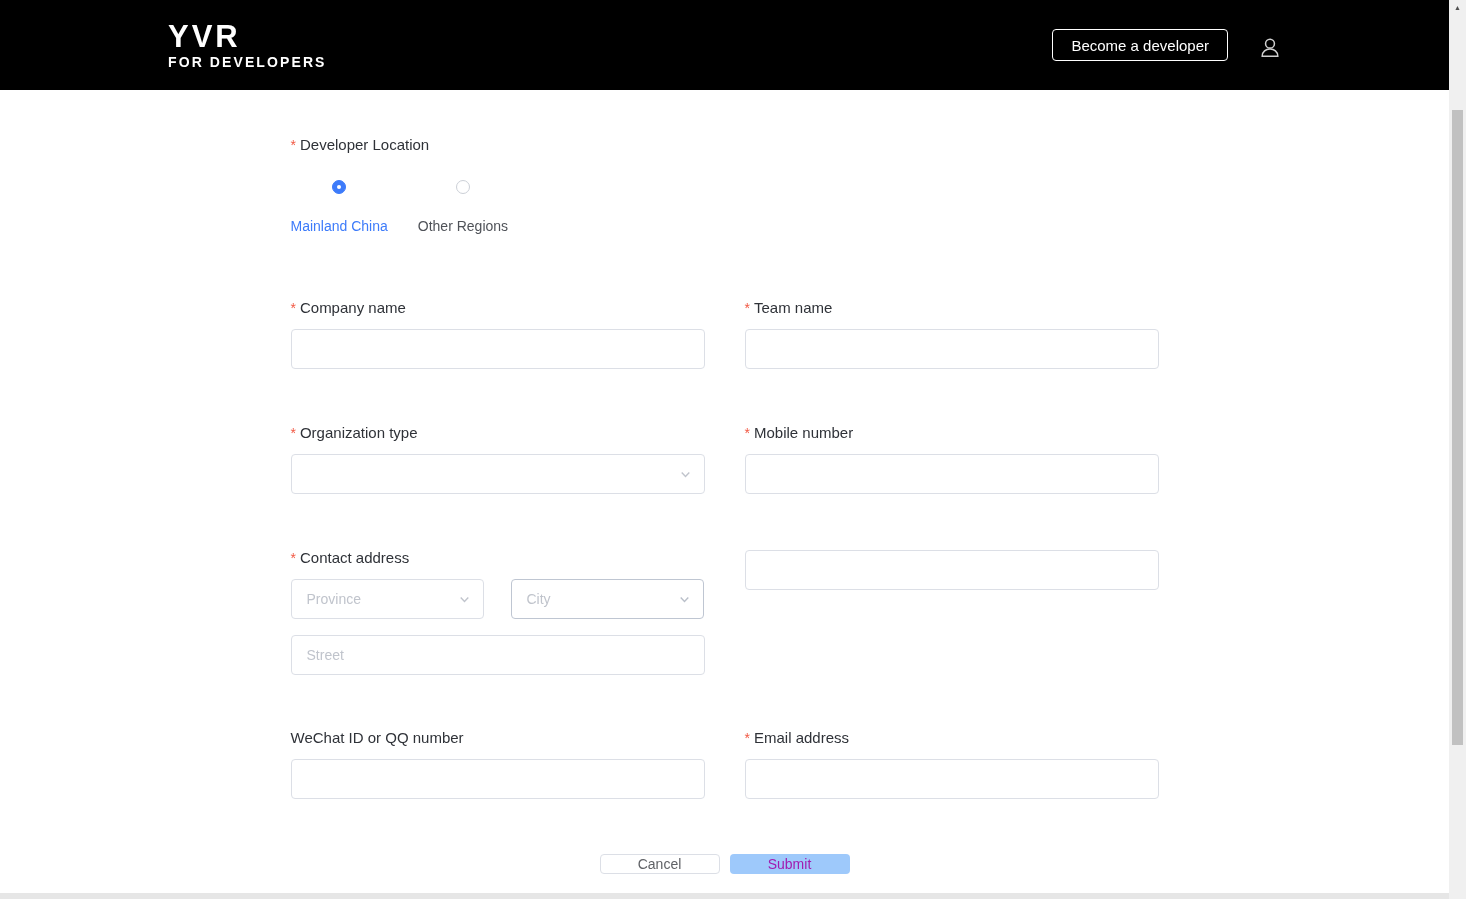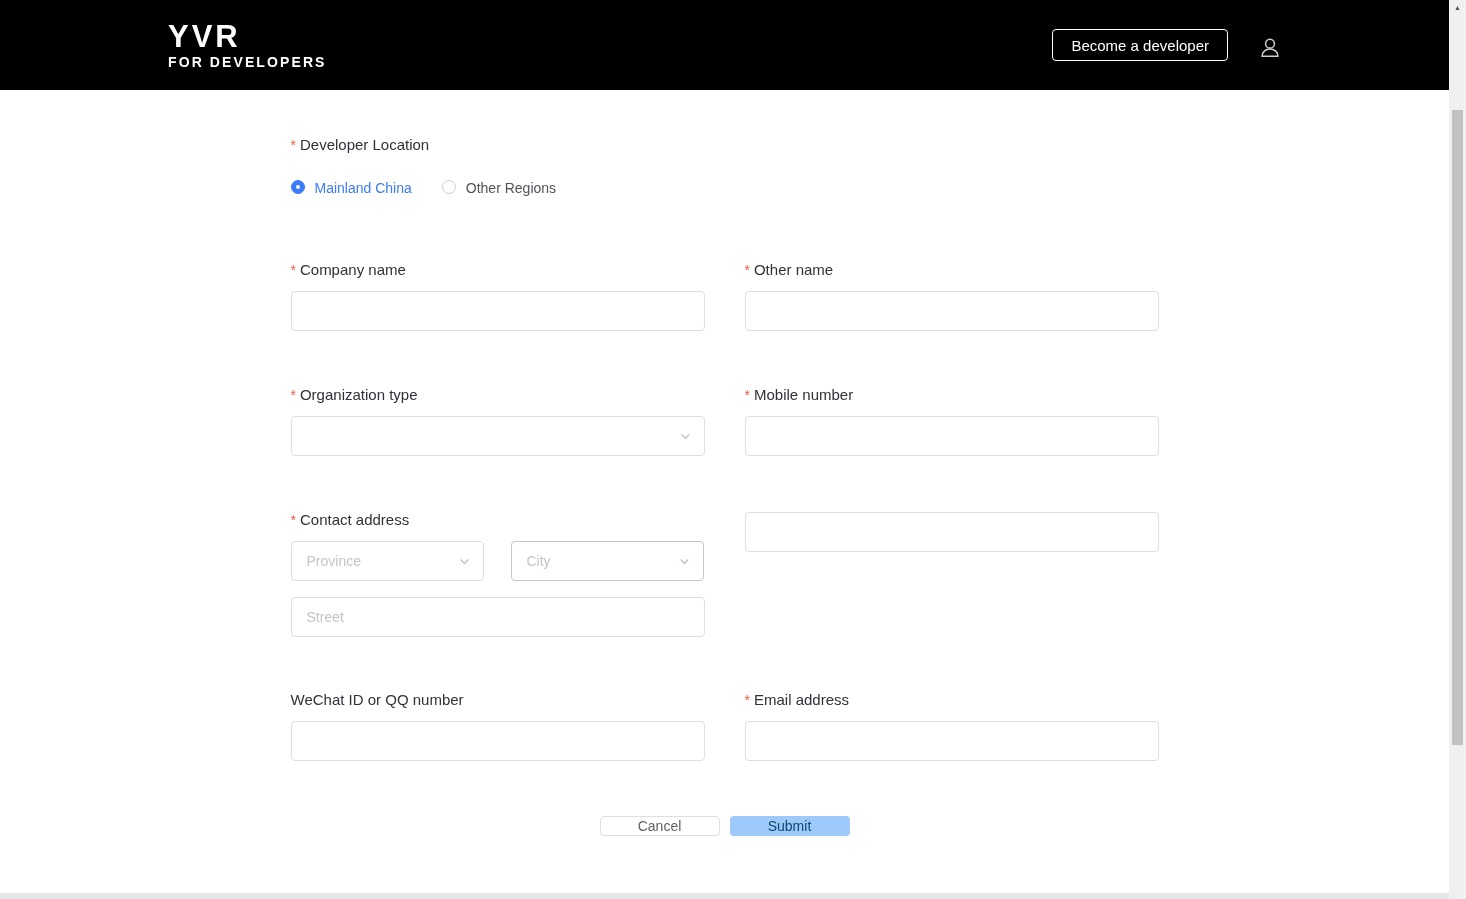--- a/index.html
+++ b/index.html
@@ -75,21 +75,21 @@
     font-size: 14px;
   }
   .loc-label { margin-bottom: 27px; }
 
   .radio-row {
     display: flex;
     align-items: center;
     gap: 30px;
     margin-bottom: 66px;
   }
-  .radio-item { display: flex; align-items: flex-start; gap: 10px; cursor: pointer; }
+  .radio-item { display: flex; align-items: center; gap: 24px; cursor: pointer; flex-direction: column; }
   .radio-dot {
     width: 14px; height: 14px;
     border-radius: 50%;
     position: relative;
     flex: 0 0 auto;
   }
   .radio-dot.checked { background: #3d7bfa; border: 1px solid #3d7bfa; }
   .radio-dot.checked::after {
     content: "";
     position: absolute;
@@ -165,21 +165,21 @@
     cursor: pointer;
   }
   .btn-cancel {
     background: #ffffff;
     border: 1px solid #dcdfe6;
     color: #606266;
   }
   .btn-submit {
     background: #9ec9fb;
     border: none;
-    color: #0c4a6e;
+    color: #a21caf;
   }
 
   
   .v-scrollbar {
     position: absolute;
     top: 0; right: 0;
     width: 17px;
     height: 899px;
     background: #f0f0f0;
   }
@@ -248,21 +248,21 @@
 
       <div class="row">
         <div class="col">
           <div class="field-label">
             <span class="req">*</span><span>Company name</span>
           </div>
           <input class="text-input" type="text" placeholder="" style="">
         </div>
         <div class="col">
           <div class="field-label">
-            <span class="req">*</span><span>Other name</span>
+            <span class="req">*</span><span>Team name</span>
           </div>
           <input class="text-input" type="text" placeholder="" style="">
         </div>
       </div>
 
       <div class="row">
         <div class="col">
           <div class="field-label">
             <span class="req">*</span><span>Organization type</span>
           </div>

